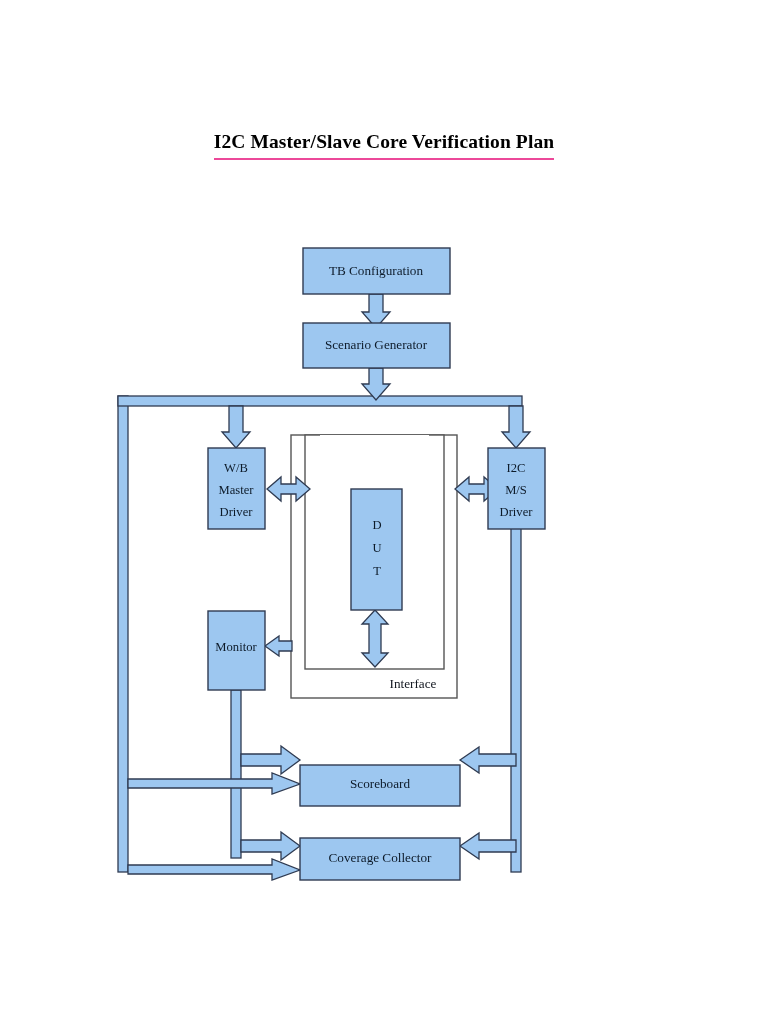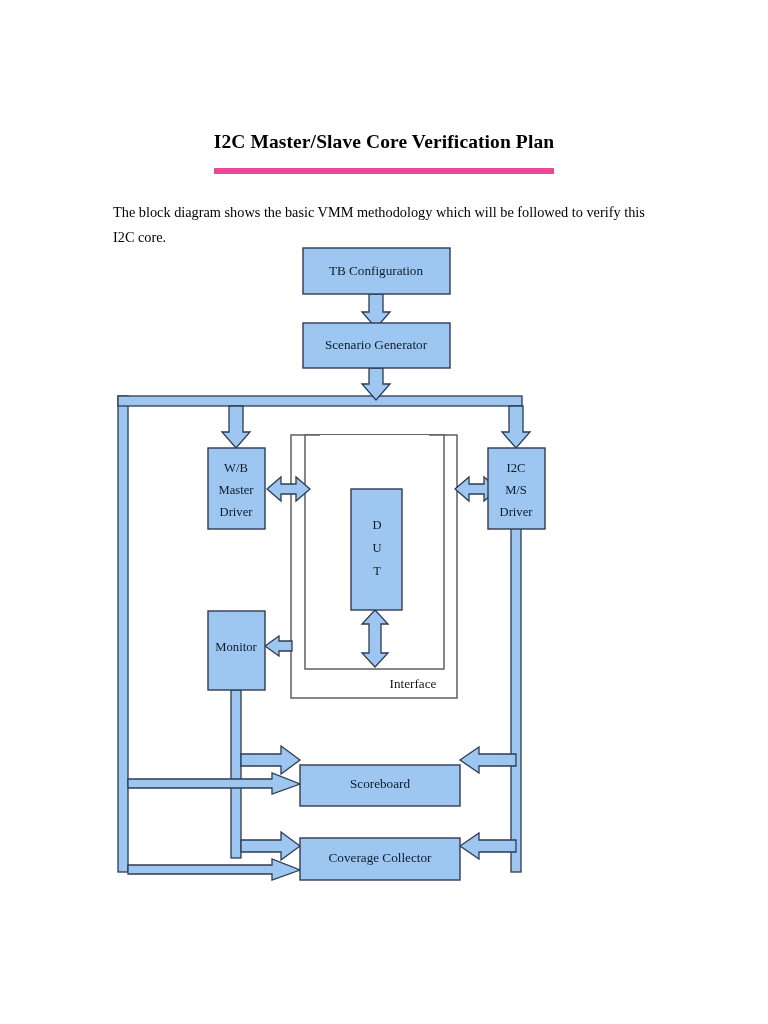--- a/index.html
+++ b/index.html
@@ -25,22 +25,22 @@
     position: absolute;
     left: 0;
     top: 118px;
     width: 768px;
     text-align: center;
     font-size: 19.5px;
     font-weight: bold;
     letter-spacing: 0.1px;
   }
   .doc-title span {
-    border-bottom: 6px solid #ec4899;
-    padding-bottom: 16px;
+    border-bottom: 2px solid #ec4899;
+    padding-bottom: 6px;
   }
   .body-text {
     position: absolute;
     left: 113px;
     top: 186px;
     width: 548px;
     font-size: 14.3px;
     line-height: 25px;
     text-align: left;
   }
@@ -78,21 +78,20 @@
     dominant-baseline: middle;
   }
 </style>
 </head>
 <body>
 
 <div class="page">
 
   <h1 class="doc-title"><span>I2C Master/Slave Core Verification Plan</span></h1>
 
-  <p class="body-text">The block diagram shows the basic VMM methodology which will be followed to verify this I2C core.</p>
 
   <div class="diagram-wrap">
     <svg class="diagram" viewBox="0 0 768 660" xmlns="http://www.w3.org/2000/svg">
 
       <rect x="291" y="199" width="166" height="263" fill="#ffffff" stroke="#555555" stroke-width="1.4"></rect>
       <rect x="305" y="199" width="139" height="234" fill="#ffffff" stroke="#555555" stroke-width="1.4"></rect>
       <rect x="320" y="199" width="109" height="219" fill="#ffffff" stroke="none"></rect>
 
       <rect x="118" y="160" width="10" height="476" fill="#9dc7f0" stroke="#2f3b52" stroke-width="1.3"></rect>
 

